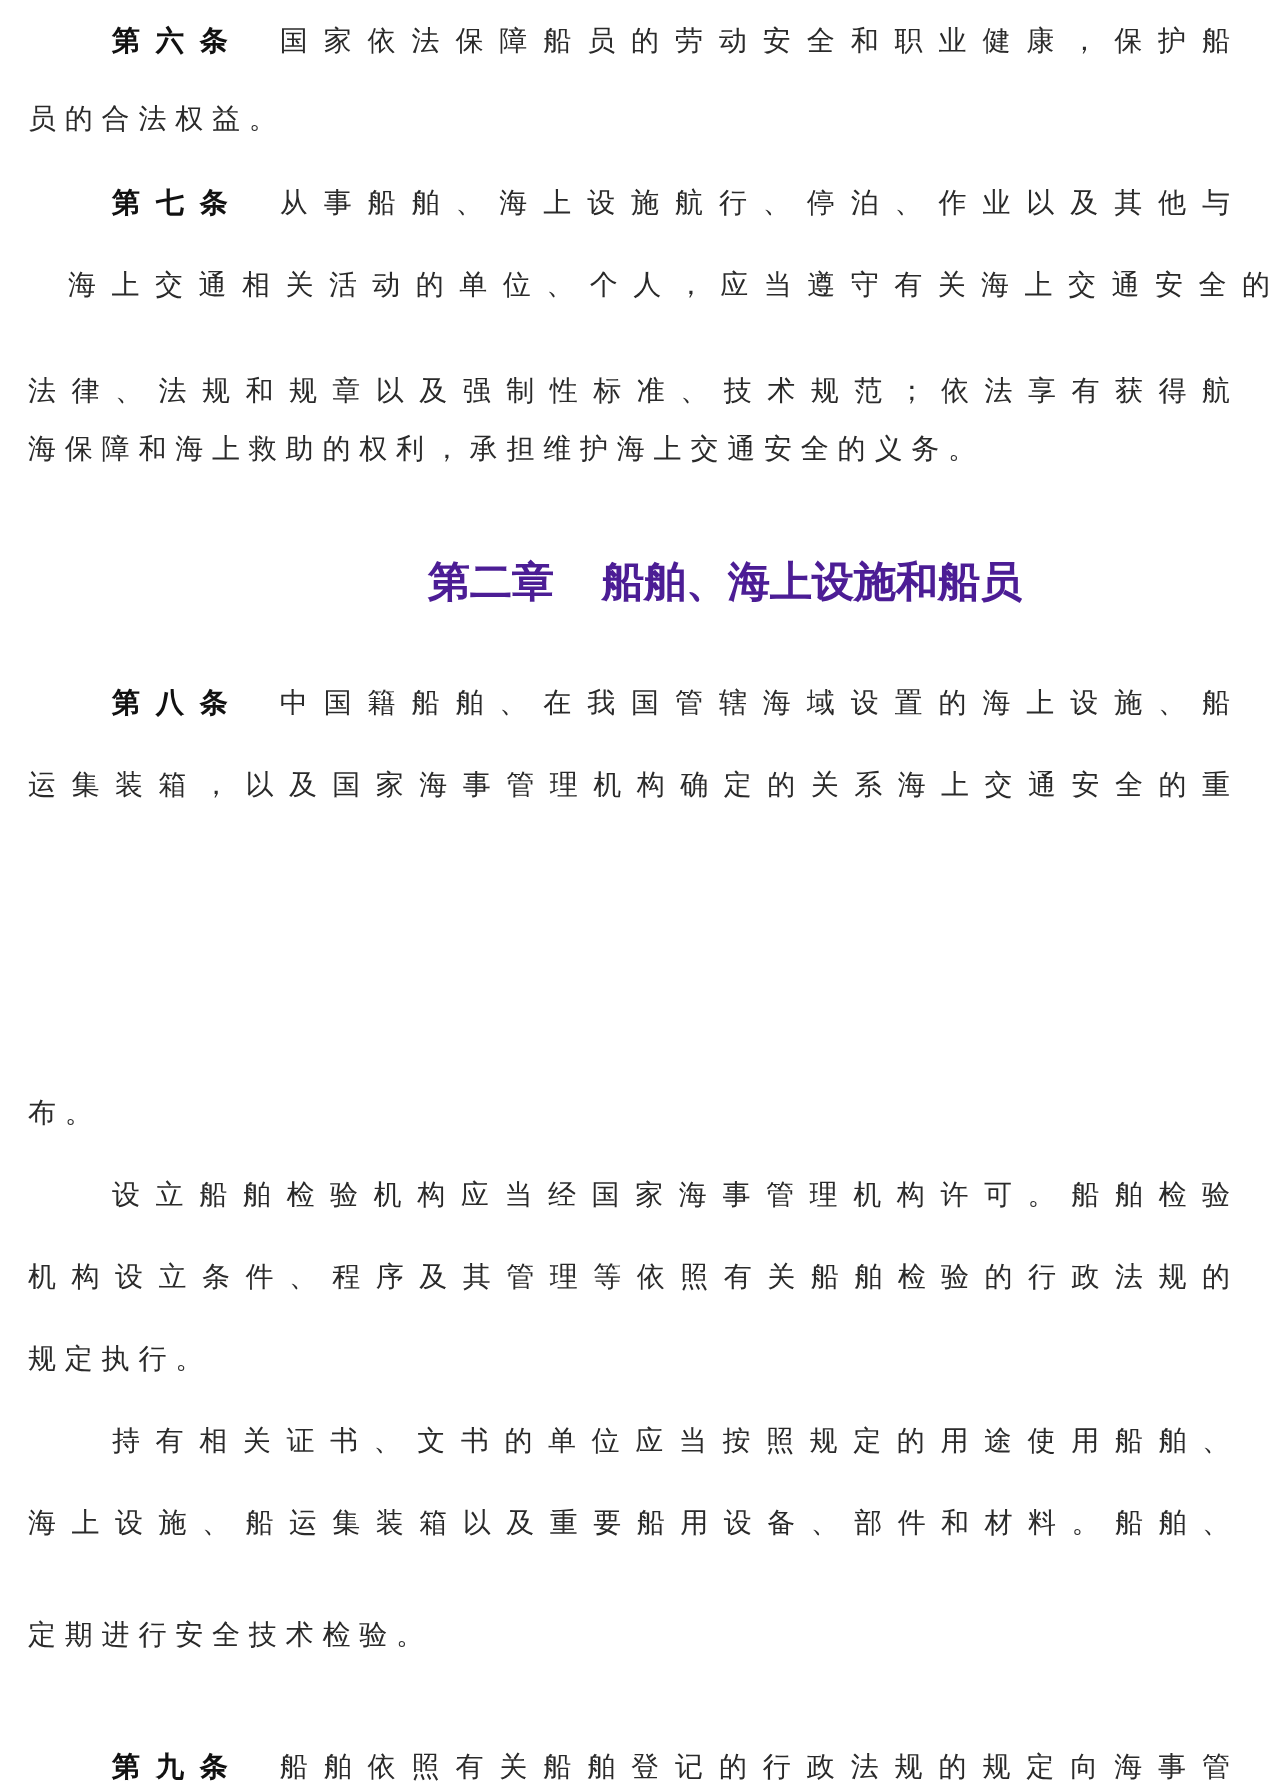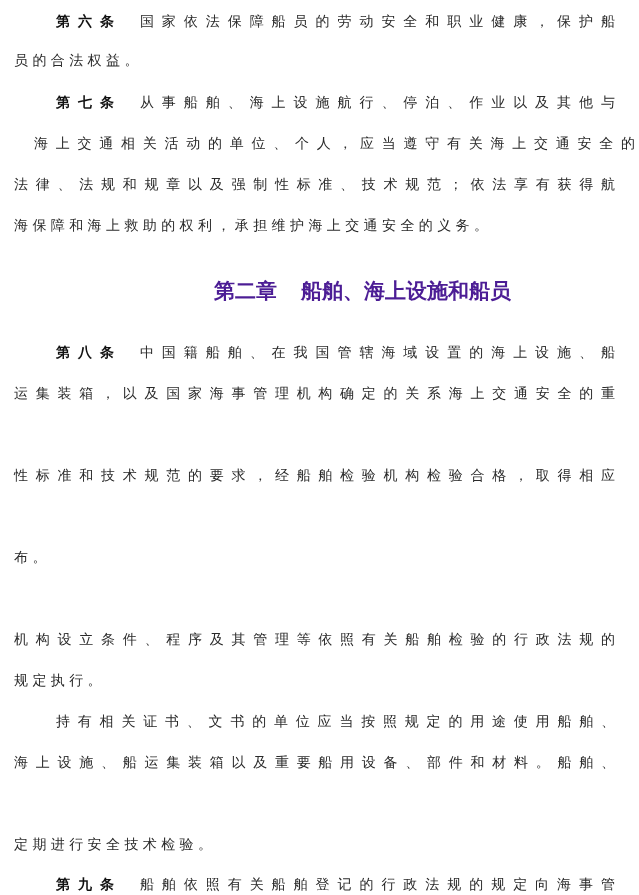--- a/index.html
+++ b/index.html
@@ -72,38 +72,38 @@
 
   <div class="line indent" style="top:6px;">
     <span class="article-num">第六条</span><span>国家依法保障船员的劳动安全和职业健康，保护船</span>
   </div>
   <div class="line last" style="top:46px;font-family:Liberation Serif, serif;">员的合法权益。</div>
 
   <div class="line indent" style="top:87px;">
     <span class="article-num">第七条</span><span>从事船舶、海上设施航行、停泊、作业以及其他与</span>
   </div>
   <div class="line" style="top:128px;margin-left:20px;">海上交通相关活动的单位、个人，应当遵守有关海上交通安全的</div>
-  <div class="line" style="top:169px;">法律、法规和规章以及强制性标准、技术规范；依法享有获得航</div>
+  <div class="line" style="top:181px;">法律、法规和规章以及强制性标准、技术规范；依法享有获得航</div>
   <div class="line last" style="top:210px;">海保障和海上救助的权利，承担维护海上交通安全的义务。</div>
 
   <div class="chapter" style="top:276px;">
     <span>第二章</span><span class="gap"></span><span>船舶、海上设施和船员</span>
   </div>
 
   <div class="line indent" style="top:337px;">
     <span class="article-num">第八条</span><span>中国籍船舶、在我国管辖海域设置的海上设施、船</span>
   </div>
   <div class="line" style="top:378px;">运集装箱，以及国家海事管理机构确定的关系海上交通安全的重</div>
-  <div class="line" style="top:460px;">性标准和技术规范的要求，经船舶检验机构检验合格，取得相应</div>
   <div class="line last" style="top:542px;">布。</div>
 
+  <div class="line indent" style="top:583px;">设立船舶检验机构应当经国家海事管理机构许可。船舶检验</div>
   <div class="line" style="top:624px;">机构设立条件、程序及其管理等依照有关船舶检验的行政法规的</div>
   <div class="line last" style="top:665px;">规定执行。</div>
 
   <div class="line indent" style="top:706px;">持有相关证书、文书的单位应当按照规定的用途使用船舶、</div>
   <div class="line" style="top:747px;">海上设施、船运集装箱以及重要船用设备、部件和材料。船舶、</div>
-  <div class="line last" style="top:829px;">定期进行安全技术检验。</div>
+  <div class="line last" style="top:803px;">定期进行安全技术检验。</div>
 
   <div class="line indent" style="top:869px;">
     <span class="article-num">第九条</span><span>船舶依照有关船舶登记的行政法规的规定向海事管</span>
   </div>
 
 </div>
 
 </body></html>

